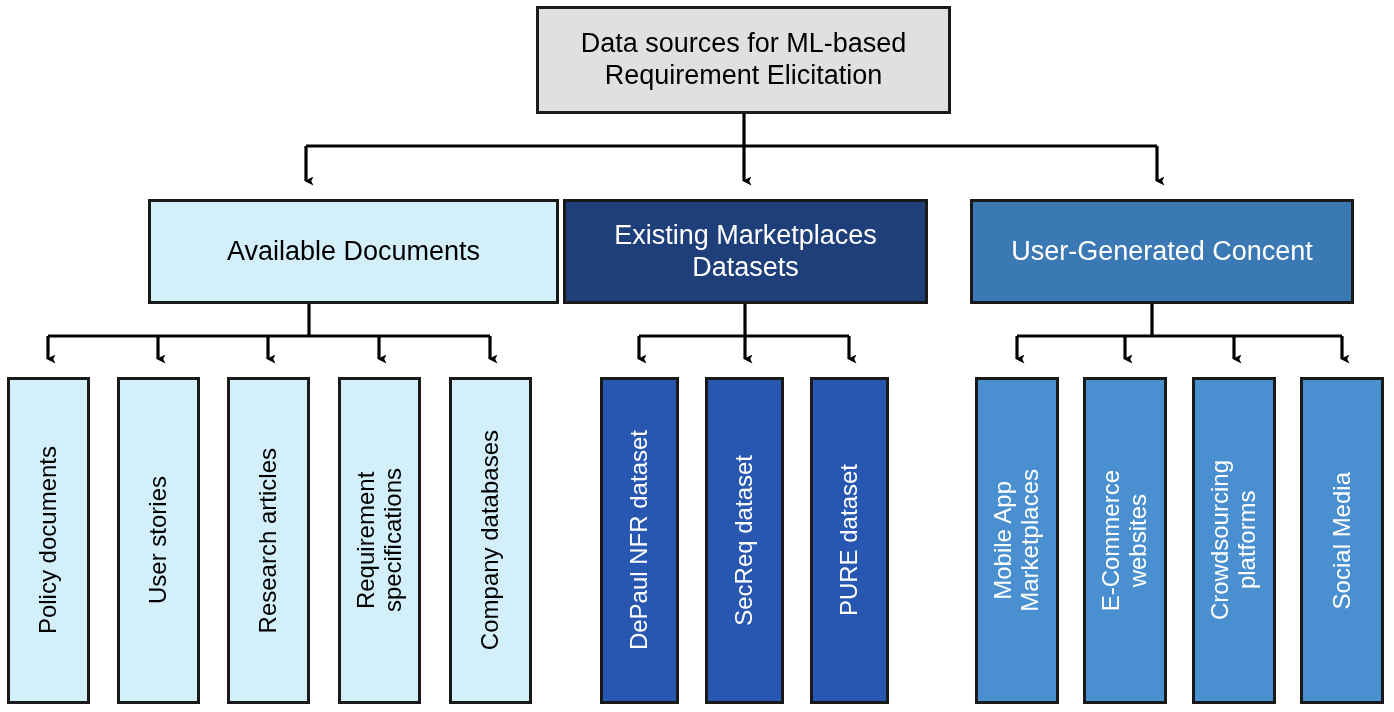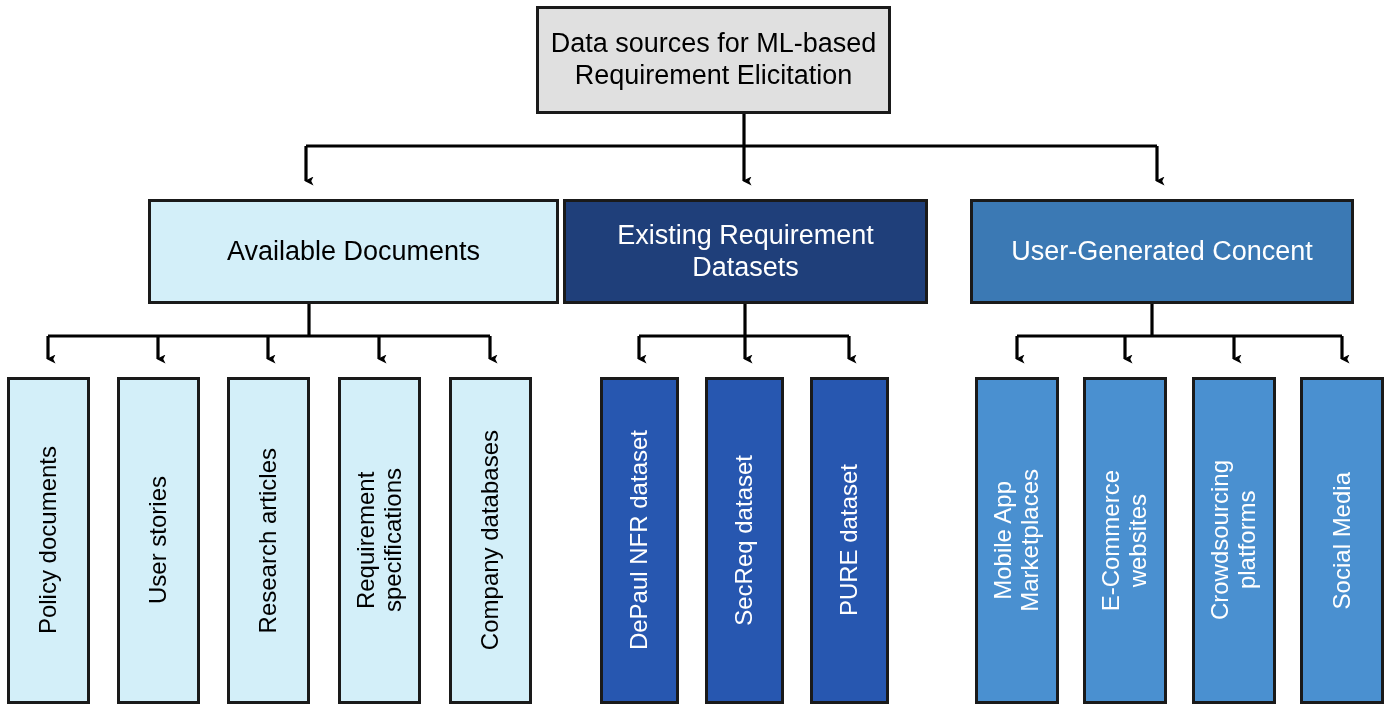--- a/index.html
+++ b/index.html
@@ -32,21 +32,21 @@
     display: flex;
     align-items: center;
     justify-content: center;
     text-align: center;
     line-height: 1.18;
   }
   
   #root-node {
     left: 536px;
     top: 6px;
-    width: 355px;
+    width: 415px;
     height: 108px;
     background: #e0e0e0;
     color: #000000;
     font-size: 27px;
   }
   
   .l2 {
     height: 105px;
     font-size: 27px;
   }
@@ -145,21 +145,21 @@
   </svg>
 
   <div class="node" id="root-node">
     <span>Data sources for ML-based Requirement Elicitation</span>
   </div>
 
   <div class="node l2" id="branch-documents">
     <span>Available Documents</span>
   </div>
   <div class="node l2" id="branch-datasets">
-    <span>Existing Requirement Datasets</span>
+    <span>Existing Marketplaces Datasets</span>
   </div>
   <div class="node l2" id="branch-ugc">
     <span>User-Generated Concent</span>
   </div>
 
   <div class="node leaf leaf-doc" style="left:7px; width:83px;">
     <span class="vlabel">Policy documents</span>
   </div>
   <div class="node leaf leaf-doc" style="left:117px; width:83px;">
     <span class="vlabel">User stories</span>

